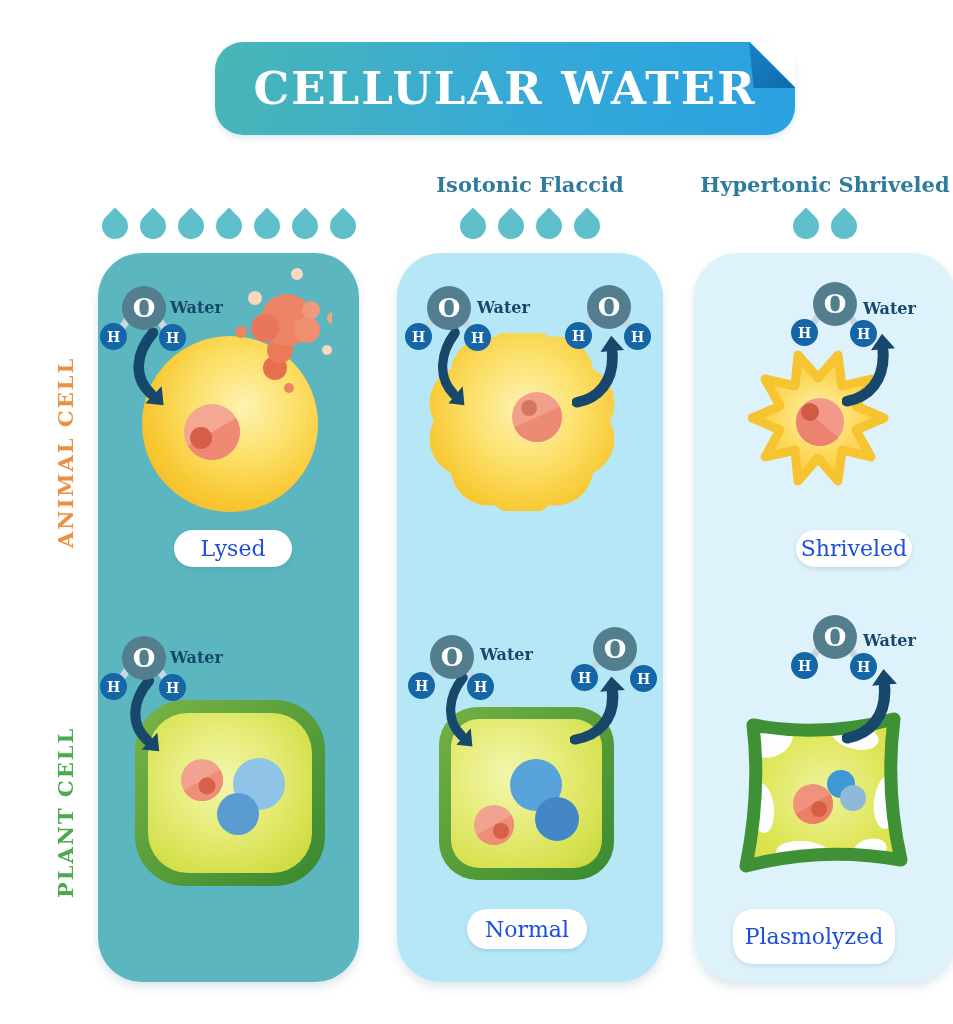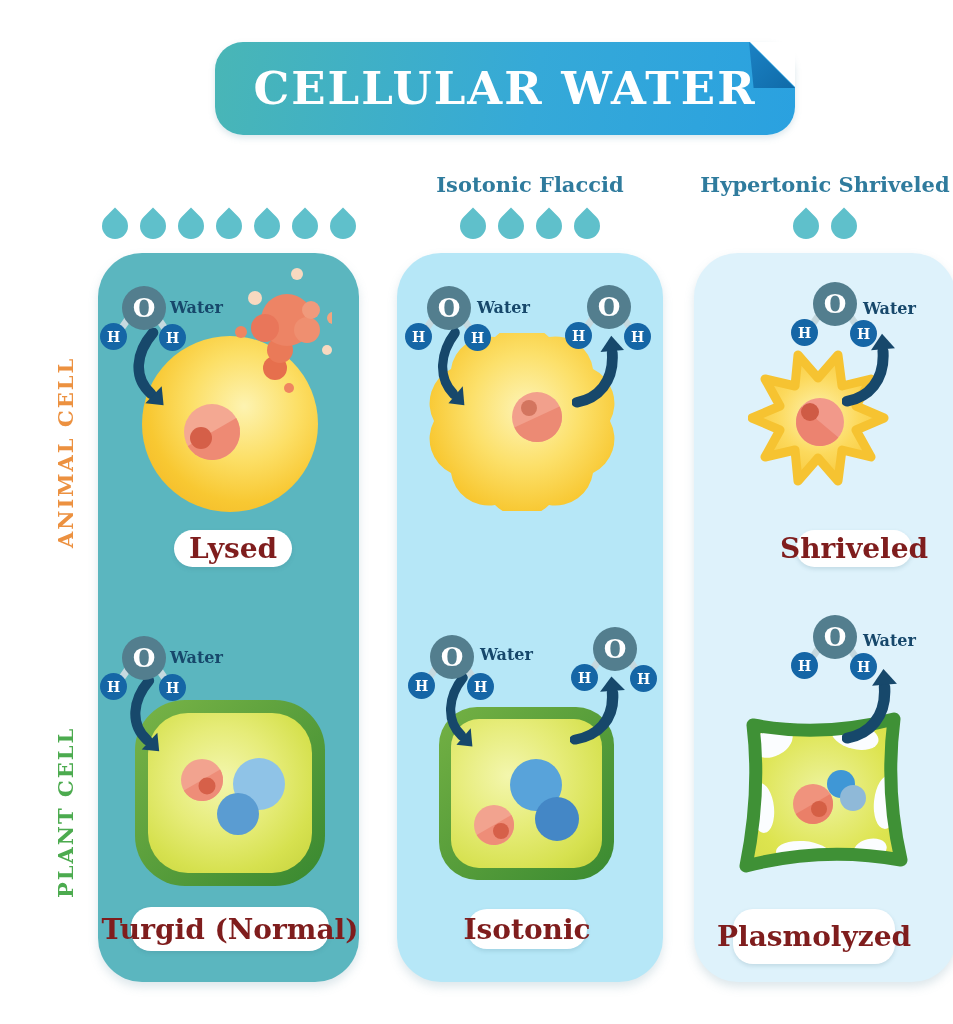--- a/index.html
+++ b/index.html
@@ -69,21 +69,21 @@
   }
   .atom-h.hl { left:1px;  top:37px; }
   .atom-h.hr { left:60px; top:38px; }
   .water-label { position:absolute; color:var(--navy); font-weight:700; font-size:16px; white-space:nowrap; }
   
   .abs { position:absolute; }
   
   .pill {
     position:absolute; background:#fff; border-radius:20px;
     display:flex; align-items:center; justify-content:center;
-    color:#7f1d1d; font-weight:700; font-size:28px; white-space:nowrap;
+    color:#1d4ed8; font-weight:400; font-size:22px; white-space:nowrap;
     box-shadow:0 2px 4px rgba(60,110,130,.18);
   }
 </style>
 </head>
 <body>
 
 <div class="canvas">
 
   <div class="banner">
     <span class="banner-title">CELLULAR WATER</span>
@@ -358,17 +358,16 @@
     <span class="arm l"></span>
       <span class="arm r"></span>
     <span class="atom-o">O</span>
     <span class="atom-h hl">H</span>
     <span class="atom-h hr">H</span>
   </div>
   <div class="water-label" style="left:831px;top:631px;">Water</div>
 
   <div class="pill" style="left:142px;top:530px;width:118px;height:37px;">Lysed</div>
   <div class="pill" style="left:764px;top:530px;width:116px;height:37px;">Shriveled</div>
-  <div class="pill" style="left:99px;top:907px;width:198px;height:44px;">Turgid (Normal)</div>
-  <div class="pill" style="left:435px;top:909px;width:120px;height:40px;">Isotonic</div>
+  <div class="pill" style="left:435px;top:909px;width:120px;height:40px;">Normal</div>
   <div class="pill" style="left:701px;top:909px;width:162px;height:55px;">Plasmolyzed</div>
 
 </div>
 
 </body></html>

